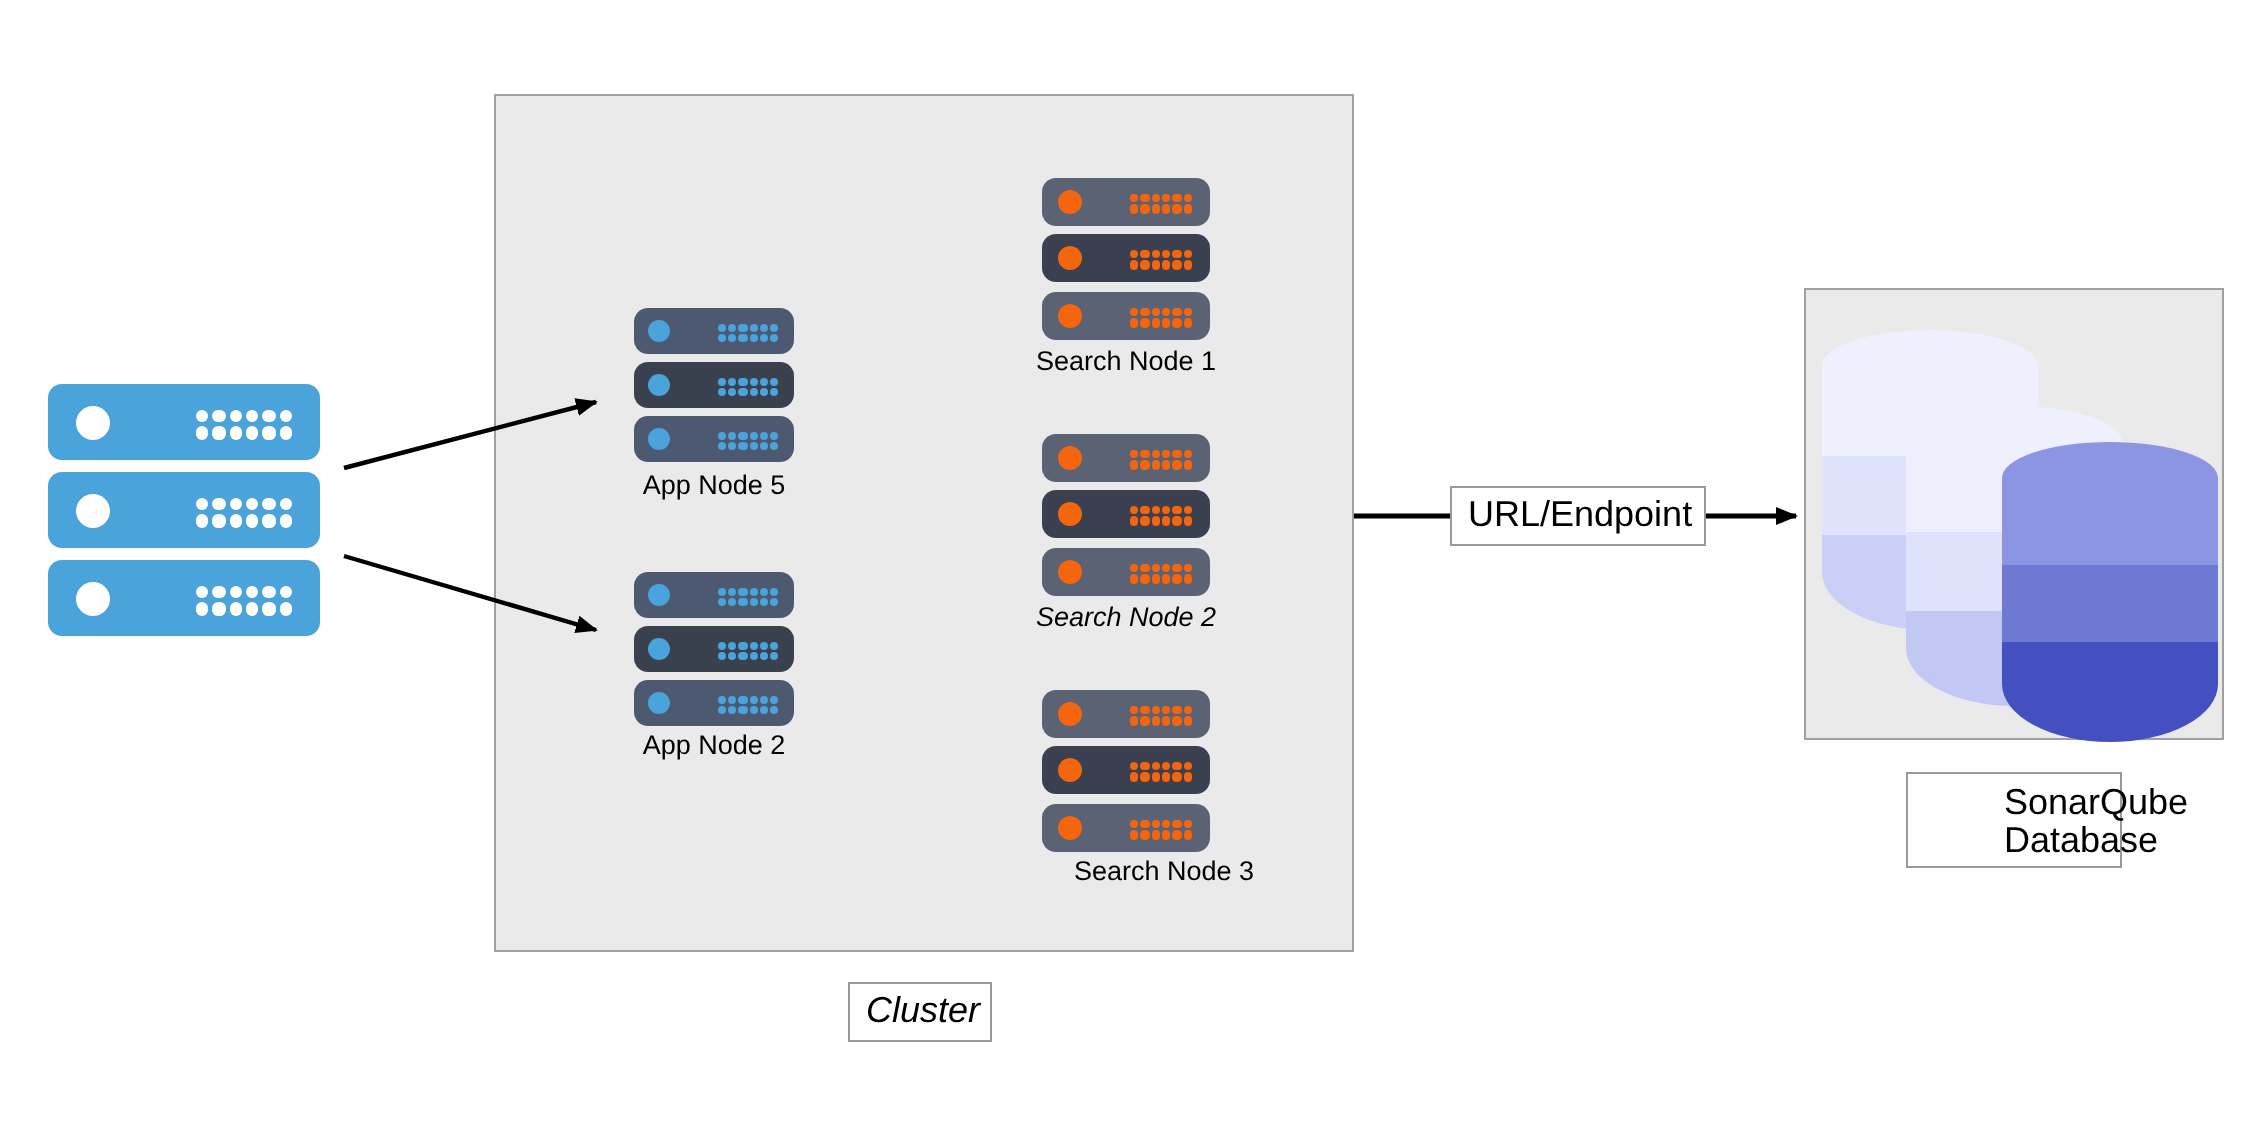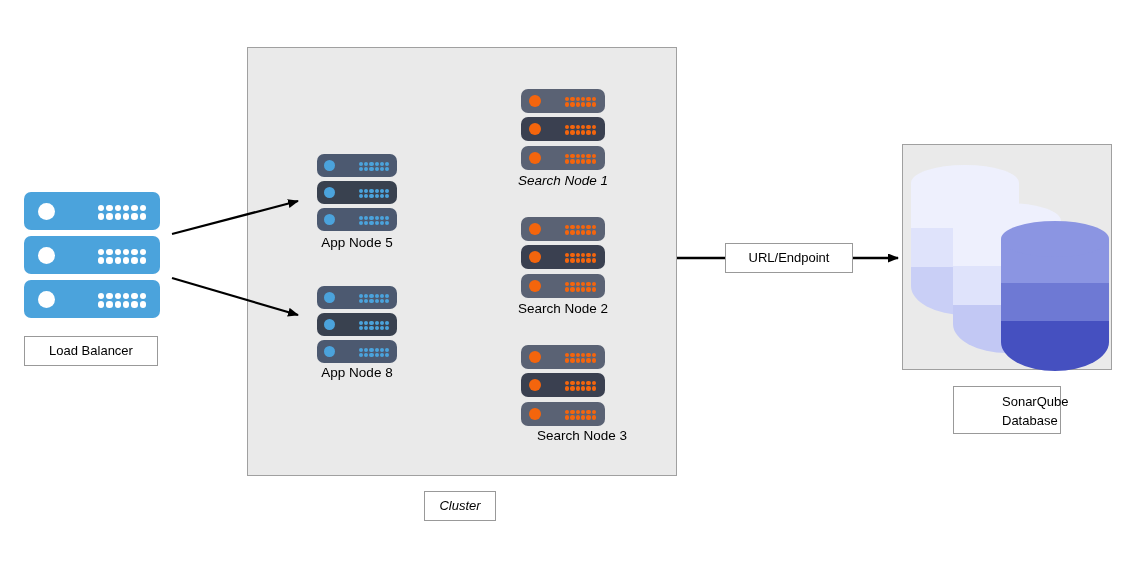--- a/index.html
+++ b/index.html
@@ -17,21 +17,21 @@
     background: #ffffff;
     overflow: hidden;
   }
 
   
   .label-box {
     position: absolute;
     background: #ffffff;
     border: 1px solid #999999;
     color: #000000;
-    font-size: 13px;
+    font-size: 18px;
     line-height: 19px;
     text-align: center;
     padding: 4px 8px;
     box-sizing: border-box;
     white-space: pre-line;
   }
 
   
   .caption {
     position: absolute;
@@ -204,21 +204,20 @@
         <i></i>
           <i></i>
           <i></i>
           <i></i>
           <i></i>
           <i></i>
       </div>
     </div>
   </div>
 
-  <div class="label-box" style="left:24px; top:336px; width:134px; height:30px;">Load Balancer</div>
 
   <div class="stack appnode" style="left:317px; top:154px; width:80px; height:77px;">
     <div class="unit" style="top:0px; width:80px; height:23px;">
       <div class="disc" style="left:7px; top:6px; width:11px; height:11px;"></div>
       <div class="dots" style="left:42px; top:8px; width:30px; gap:1px;">
         <i></i>
           <i></i>
           <i></i>
           <i></i>
           <i></i>
@@ -314,21 +313,21 @@
           <i></i>
         <i></i>
           <i></i>
           <i></i>
           <i></i>
           <i></i>
           <i></i>
       </div>
     </div>
   </div>
-  <div class="caption" style="left:297px; top:365px; width:120px;">App Node 8</div>
+  <div class="caption" style="left:297px; top:365px; width:120px;">App Node 2</div>
 
   <div class="stack searchnode" style="left:521px; top:89px; width:84px; height:81px;">
     <div class="unit" style="top:0px; width:84px; height:24px;">
       <div class="disc" style="left:8px; top:6px; width:12px; height:12px;"></div>
       <div class="dots" style="left:44px; top:8px; width:31px; gap:1px;">
         <i></i>
           <i></i>
           <i></i>
           <i></i>
           <i></i>
@@ -369,21 +368,21 @@
           <i></i>
         <i></i>
           <i></i>
           <i></i>
           <i></i>
           <i></i>
           <i></i>
       </div>
     </div>
   </div>
-  <div class="caption" style="left:503px; top:173px; width:120px;font-style:italic;">Search Node 1</div>
+  <div class="caption" style="left:503px; top:173px; width:120px;">Search Node 1</div>
 
   <div class="stack searchnode" style="left:521px; top:217px; width:84px; height:81px;">
     <div class="unit" style="top:0px; width:84px; height:24px;">
       <div class="disc" style="left:8px; top:6px; width:12px; height:12px;"></div>
       <div class="dots" style="left:44px; top:8px; width:31px; gap:1px;">
         <i></i>
           <i></i>
           <i></i>
           <i></i>
           <i></i>
@@ -424,21 +423,21 @@
           <i></i>
         <i></i>
           <i></i>
           <i></i>
           <i></i>
           <i></i>
           <i></i>
       </div>
     </div>
   </div>
-  <div class="caption" style="left:503px; top:301px; width:120px;">Search Node 2</div>
+  <div class="caption" style="left:503px; top:301px; width:120px;font-style:italic;">Search Node 2</div>
 
   <div class="stack searchnode" style="left:521px; top:345px; width:84px; height:81px;">
     <div class="unit" style="top:0px; width:84px; height:24px;">
       <div class="disc" style="left:8px; top:6px; width:12px; height:12px;"></div>
       <div class="dots" style="left:44px; top:8px; width:31px; gap:1px;">
         <i></i>
           <i></i>
           <i></i>
           <i></i>
           <i></i>

